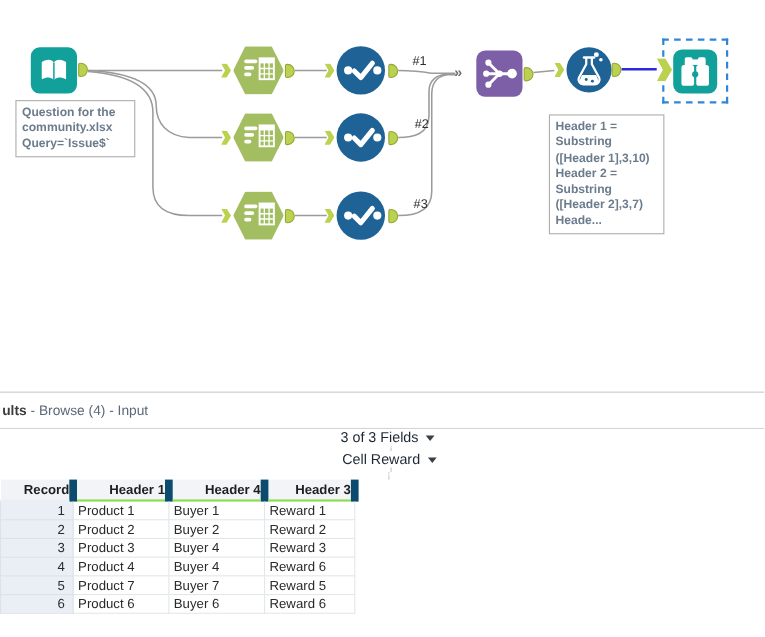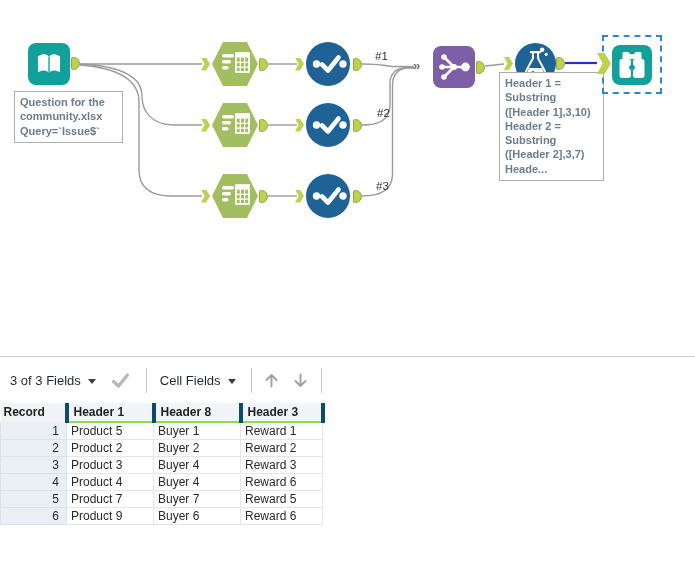--- a/index.html
+++ b/index.html
@@ -33,29 +33,29 @@
   .conn-label { position:absolute; font-size:11.5px; color:#2e2e2e; }
 
   .select-box { position:absolute; border:2px dashed var(--select-box); background:transparent; }
 
   
   .results { position:absolute; left:0; top:356px; width:695px; height:223px; background:#fff; border-top:1px solid #c9c9c9; }
   .r-title { height:33px; display:flex; align-items:center; padding-left:2px; border-bottom:1px solid #d6d6d6; font-size:12.5px; }
   .r-title .b { font-weight:bold; color:#3c3c3c; white-space:pre; }
   .r-title .rest { color:#5a6878; white-space:pre; }
 
-  .toolbar { height:46px; display:flex; align-items:center; font-size:13px; color:#1d2733; }
+  .toolbar { height:46px; display:flex; align-items:center; font-size:13px; color:#1d2733;flex-direction:column; }
   .tb-item { display:flex; align-items:center; cursor:default; }
   .caret { width:0; height:0; border-left:4px solid transparent; border-right:4px solid transparent; border-top:5px solid #3a3f45; margin-left:7px; margin-top:2px; }
   .sep { width:1px; height:25px; background:#c6c6c6; }
 
   
   table.grid { border-collapse:collapse; font-size:12px; table-layout:fixed; margin-top:0; }
-  table.grid th { height:19px; background:#f2f4f7; font-weight:bold; text-align:left; padding:0 0 0 5px;
-    border-right:4px solid #0c4a6e; border-bottom:2px solid var(--tbl-green); color:#1f1f1f; }
+  table.grid th { height:19px; background:#f2f4f7; font-weight:bold; text-align:right; padding:0 0 0 5px;
+    border-right:7px solid #0c4a6e; border-bottom:2px solid var(--tbl-green); color:#1f1f1f; }
   table.grid th.rec { background:#f1f3f7; border-bottom:2px solid #eceff3; padding-left:3px; }
   table.grid td { height:17px; background:#fff; border:1px solid #e3e7eb; padding:0 4px; color:#2a2a2a; }
   table.grid td.rec { background:#eaeef5; text-align:right; border-color:#dde2e9; padding-right:7px; }
 </style>
 </head>
 <body>
 
 <div class="screen">
 
   <div class="canvas">
@@ -179,21 +179,21 @@
         <path d="M13.7,24.5 h12.6 l1.8,4.3 a3,3 0 0 1 -2.8,4 H14.7 a3,3 0 0 1 -2.8,-4 z" fill="#fff"></path>
         <circle cx="17.5" cy="28.6" r="1.3" fill="var(--blue)"></circle>
           <circle cx="23" cy="30" r="1.3" fill="var(--blue)"></circle>
         <circle cx="26.5" cy="6.5" r="2.2" fill="#fff"></circle>
           <circle cx="30.5" cy="11" r="1.6" fill="#fff"></circle>
       </svg>
     </div>
     <div class="anchor-in" style="left:504px;top:57px"></div>
     <div class="anchor-out" style="left:556px;top:56.5px"></div>
 
-    <div class="annot" style="left:499px;top:72px;width:105px">Header 1 =
+    <div class="annot" style="left:499px;top:104px;width:105px">Header 1 =
 Substring
 ([Header 1],3,10)
 Header 2 =
 Substring
 ([Header 2],3,7)
 Heade...</div>
 
     <div class="select-box" style="left:602px;top:35px;width:60px;height:59px"></div>
     <div class="tool sq teal-bg" style="left:612px;top:45px;width:40px;height:40px">
       <svg width="40" height="40" viewBox="0 0 40 40">
@@ -202,32 +202,36 @@
         <rect x="16" y="9" width="8" height="5" fill="#fff"></rect>
         <rect x="7.5" y="14" width="11.5" height="19" rx="2.4" fill="#fff"></rect>
         <rect x="21" y="14" width="11.5" height="19" rx="2.4" fill="#fff"></rect>
         <circle cx="20" cy="22.5" r="2.8" fill="var(--teal)"></circle>
       </svg>
     </div>
     <div class="anchor-in big" style="left:597px;top:53px"></div>
   </div>
 
   <div class="results">
+    <div class="r-title">
+      <span class="b">ults</span>
+        <span class="rest"> - Browse (4) - Input</span>
+    </div>
 
     <div class="toolbar">
       <div class="tb-item" style="margin-left:10px">
         <span>3 of 3 Fields</span>
         <span class="caret"></span>
       </div>
       <svg width="19" height="17" viewBox="0 0 19 17" style="margin-left:15px">
         <path d="M2.5,9.5 L7.5,14 L16.5,3" stroke="#b7bbbf" stroke-width="3.4" fill="none" stroke-linecap="round" stroke-linejoin="round"></path>
       </svg>
       <div class="sep" style="margin-left:16px"></div>
       <div class="tb-item" style="margin-left:13px">
-        <span>Cell Fields</span>
+        <span>Cell Reward</span>
         <span class="caret"></span>
       </div>
       <div class="sep" style="margin-left:15px"></div>
       <svg width="17" height="17" viewBox="0 0 17 17" style="margin-left:11px">
         <path d="M8.5,14.5 V3 M3.5,8 L8.5,3 L13.5,8" stroke="#9aa1a8" stroke-width="1.9" fill="none" stroke-linecap="round" stroke-linejoin="round"></path>
       </svg>
       <svg width="17" height="17" viewBox="0 0 17 17" style="margin-left:12px">
         <path d="M8.5,2.5 V14 M3.5,9 L8.5,14 L13.5,9" stroke="#9aa1a8" stroke-width="1.9" fill="none" stroke-linecap="round" stroke-linejoin="round"></path>
       </svg>
       <div class="sep" style="margin-left:12px"></div>
@@ -237,28 +241,28 @@
       <colgroup>
           <col style="width:66px">
           <col style="width:87px">
           <col style="width:87px">
           <col style="width:82px">
         </colgroup>
       <thead>
           <tr>
             <th class="rec">Record</th>
             <th>Header 1</th>
-            <th>Header 8</th>
+            <th>Header 4</th>
             <th>Header 3</th>
           </tr>
         </thead>
       <tbody>
           <tr>
             <td class="rec">1</td>
-            <td>Product 5</td>
+            <td>Product 1</td>
             <td>Buyer 1</td>
             <td>Reward 1</td>
           </tr>
           <tr>
             <td class="rec">2</td>
             <td>Product 2</td>
             <td>Buyer 2</td>
             <td>Reward 2</td>
           </tr>
           <tr>
@@ -274,20 +278,20 @@
             <td>Reward 6</td>
           </tr>
           <tr>
             <td class="rec">5</td>
             <td>Product 7</td>
             <td>Buyer 7</td>
             <td>Reward 5</td>
           </tr>
           <tr>
             <td class="rec">6</td>
-            <td>Product 9</td>
+            <td>Product 6</td>
             <td>Buyer 6</td>
             <td>Reward 6</td>
           </tr>
         </tbody>
     </table>
   </div>
 </div>
 
 </body></html>

